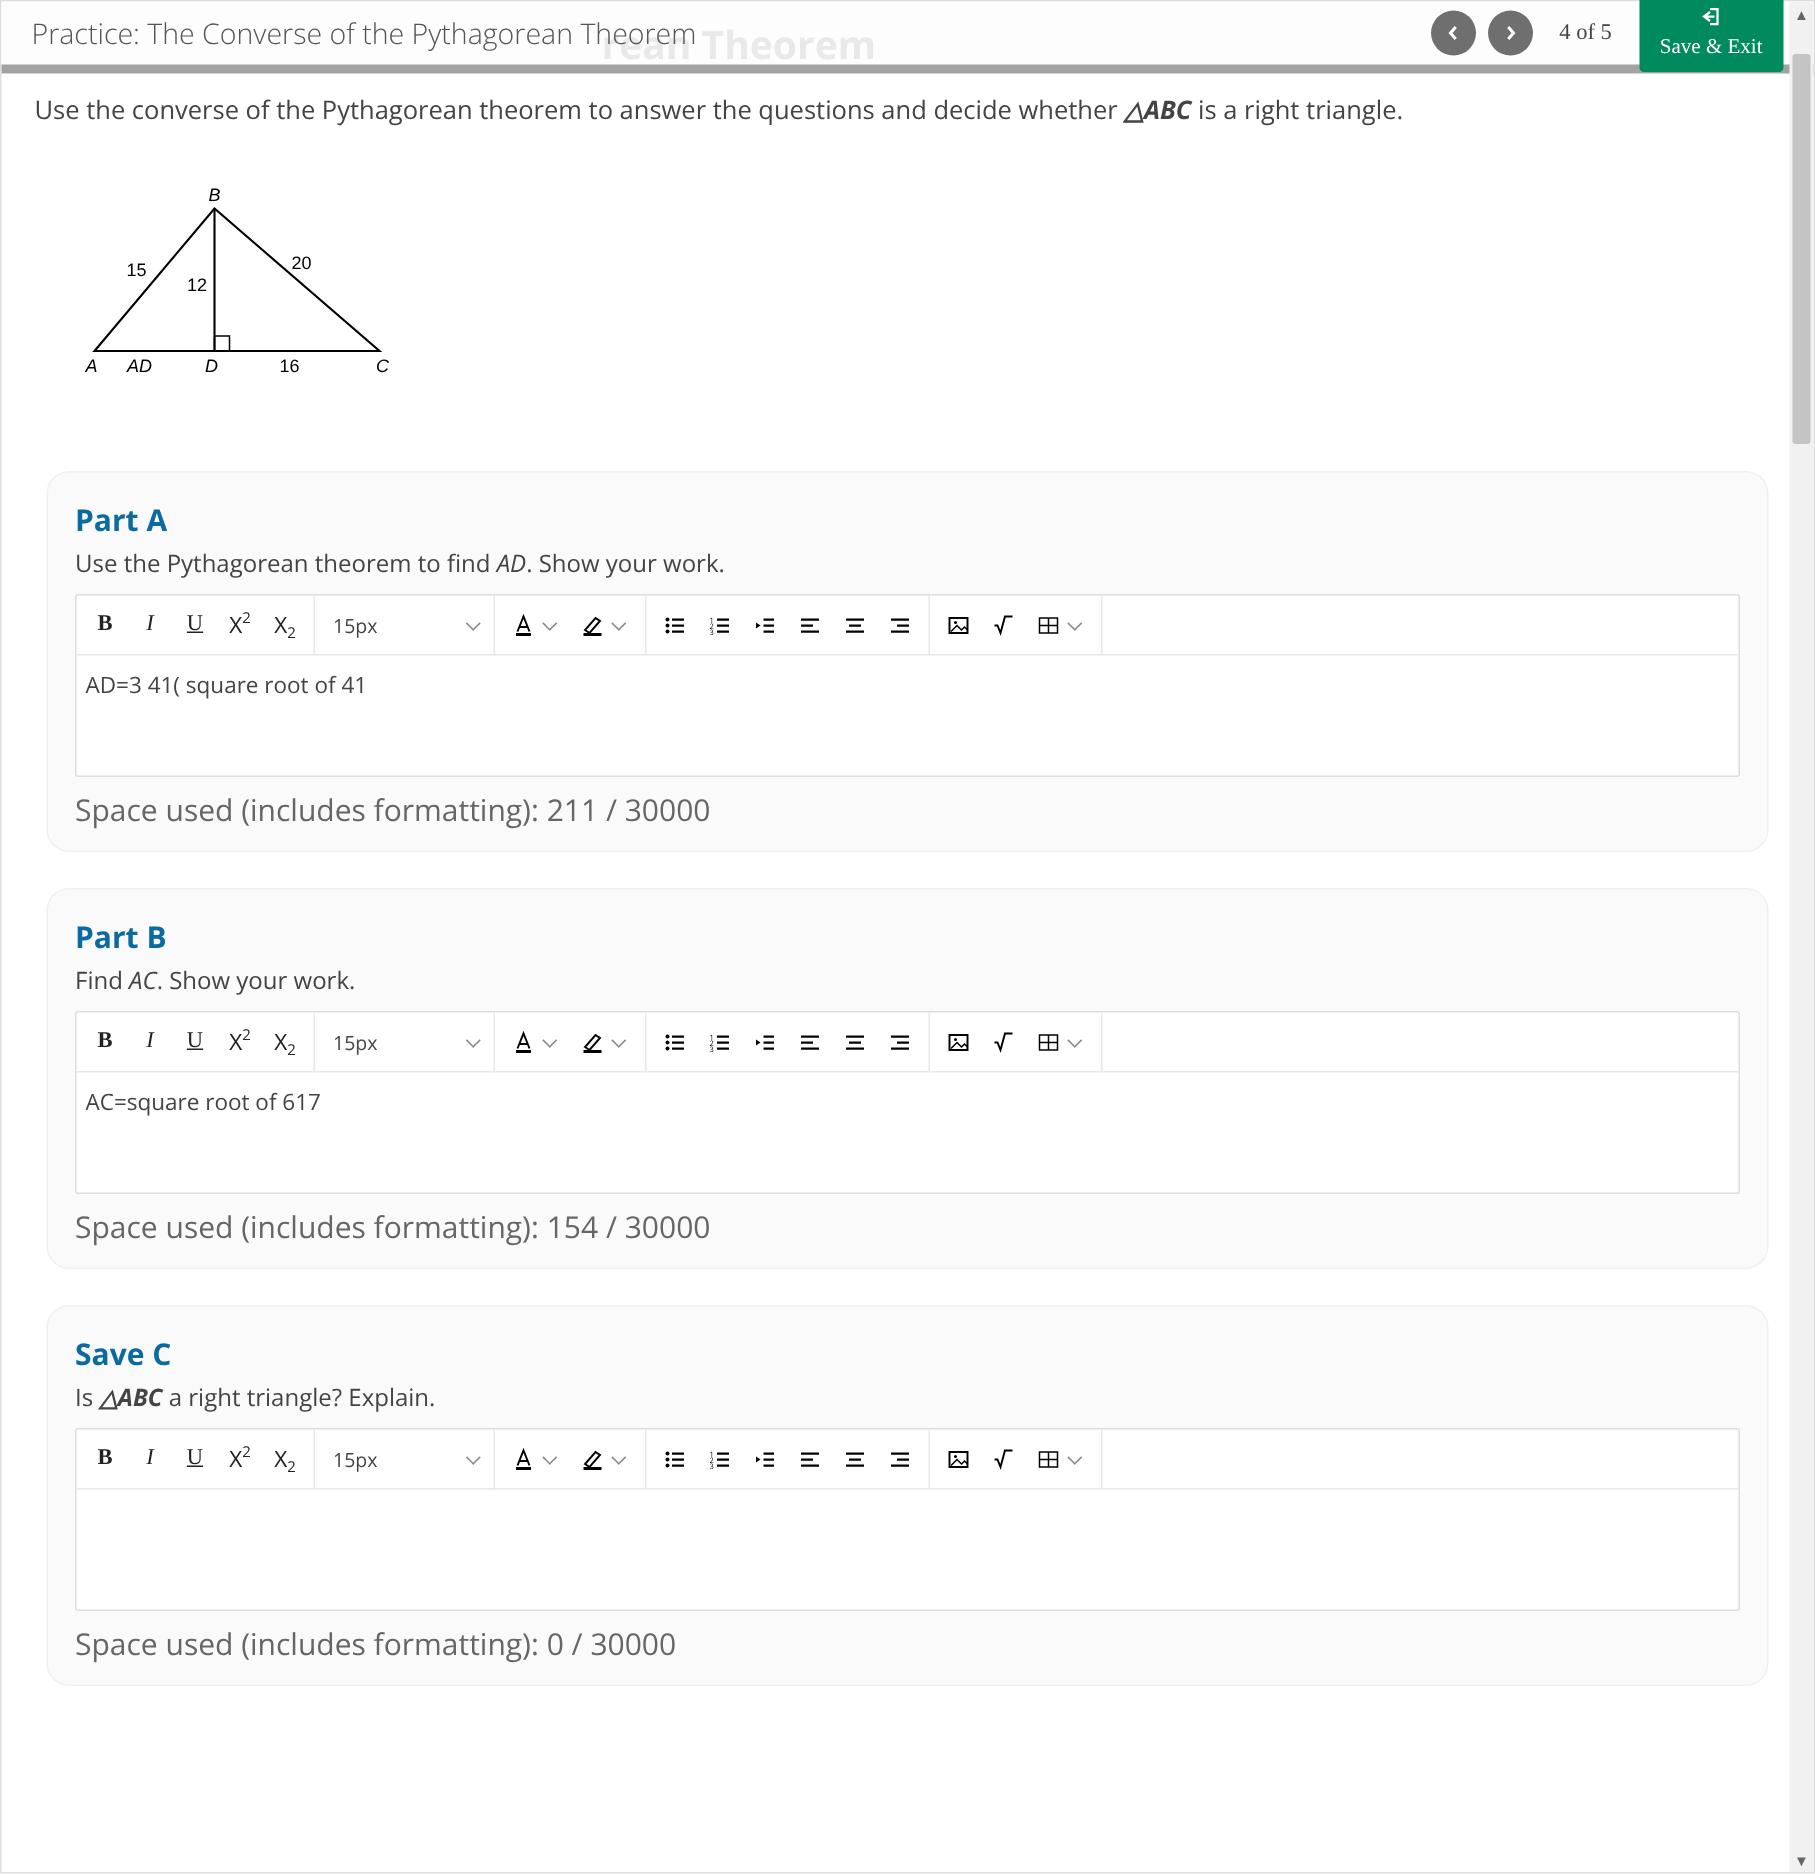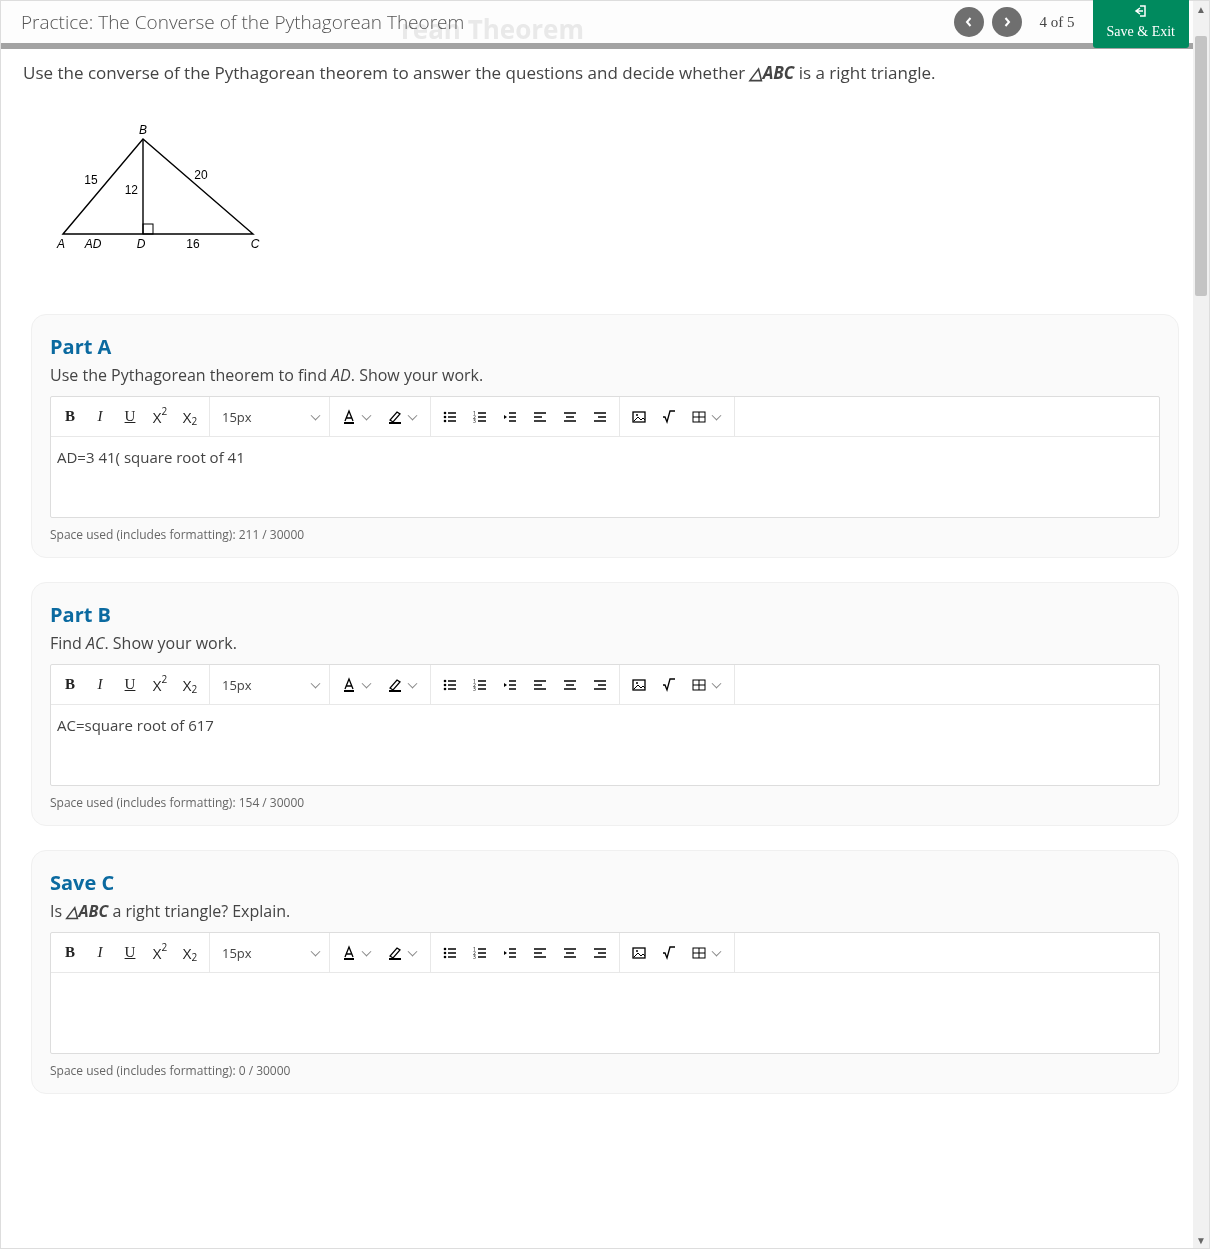--- a/index.html
+++ b/index.html
@@ -154,21 +154,21 @@
   }
   .caret { width: 16px; position: relative; cursor: pointer; }
   .textarea {
     min-height: 80px;
     padding: 10px 6px;
     font-size: 15px;
     color: #444;
     outline: none;
   }
   .space-used {
-    font-size: 12px;
+    font-size: 20px;
     color: #666;
     margin-top: 8px;
   }
   .ico-svg { width:16px; height:16px; }
   .sup { font-size: 10px; position: relative; top: -6px; }
   .sub { font-size: 10px; position: relative; top: 4px; }
   .scrollbar {
     position: absolute;
     right: 0; top: 0; bottom: 0;
     width: 16px;

